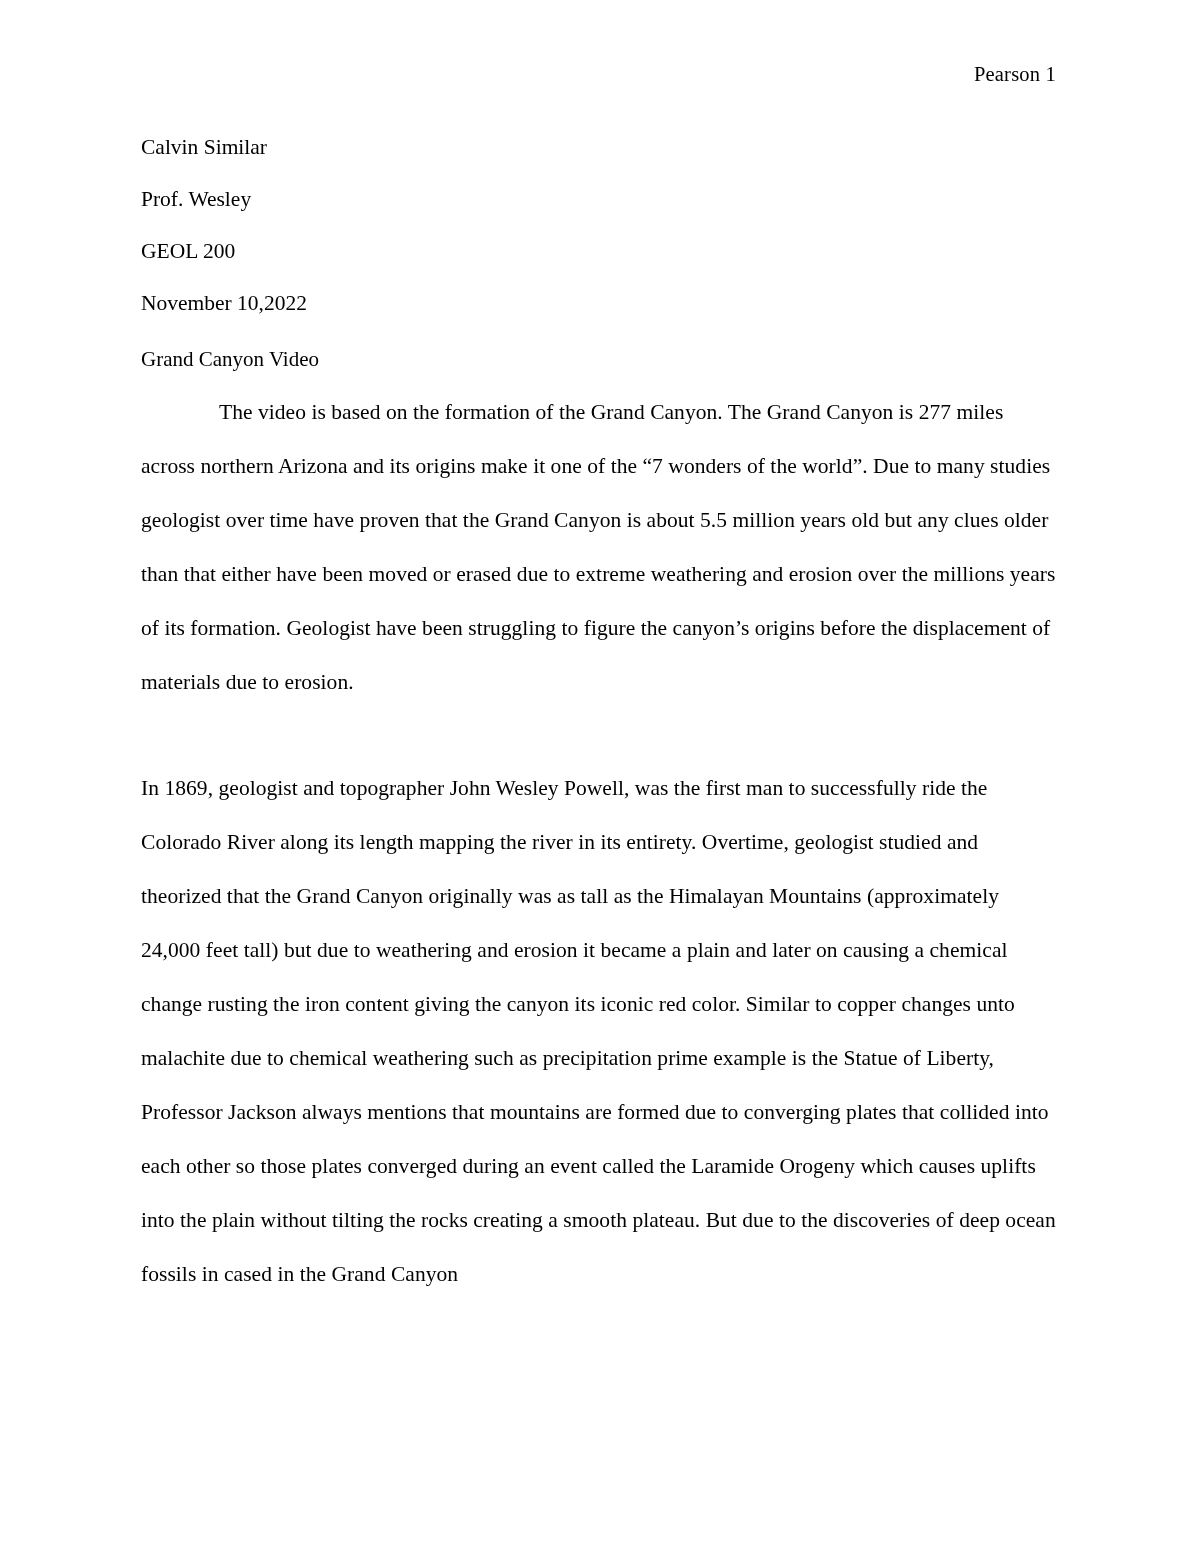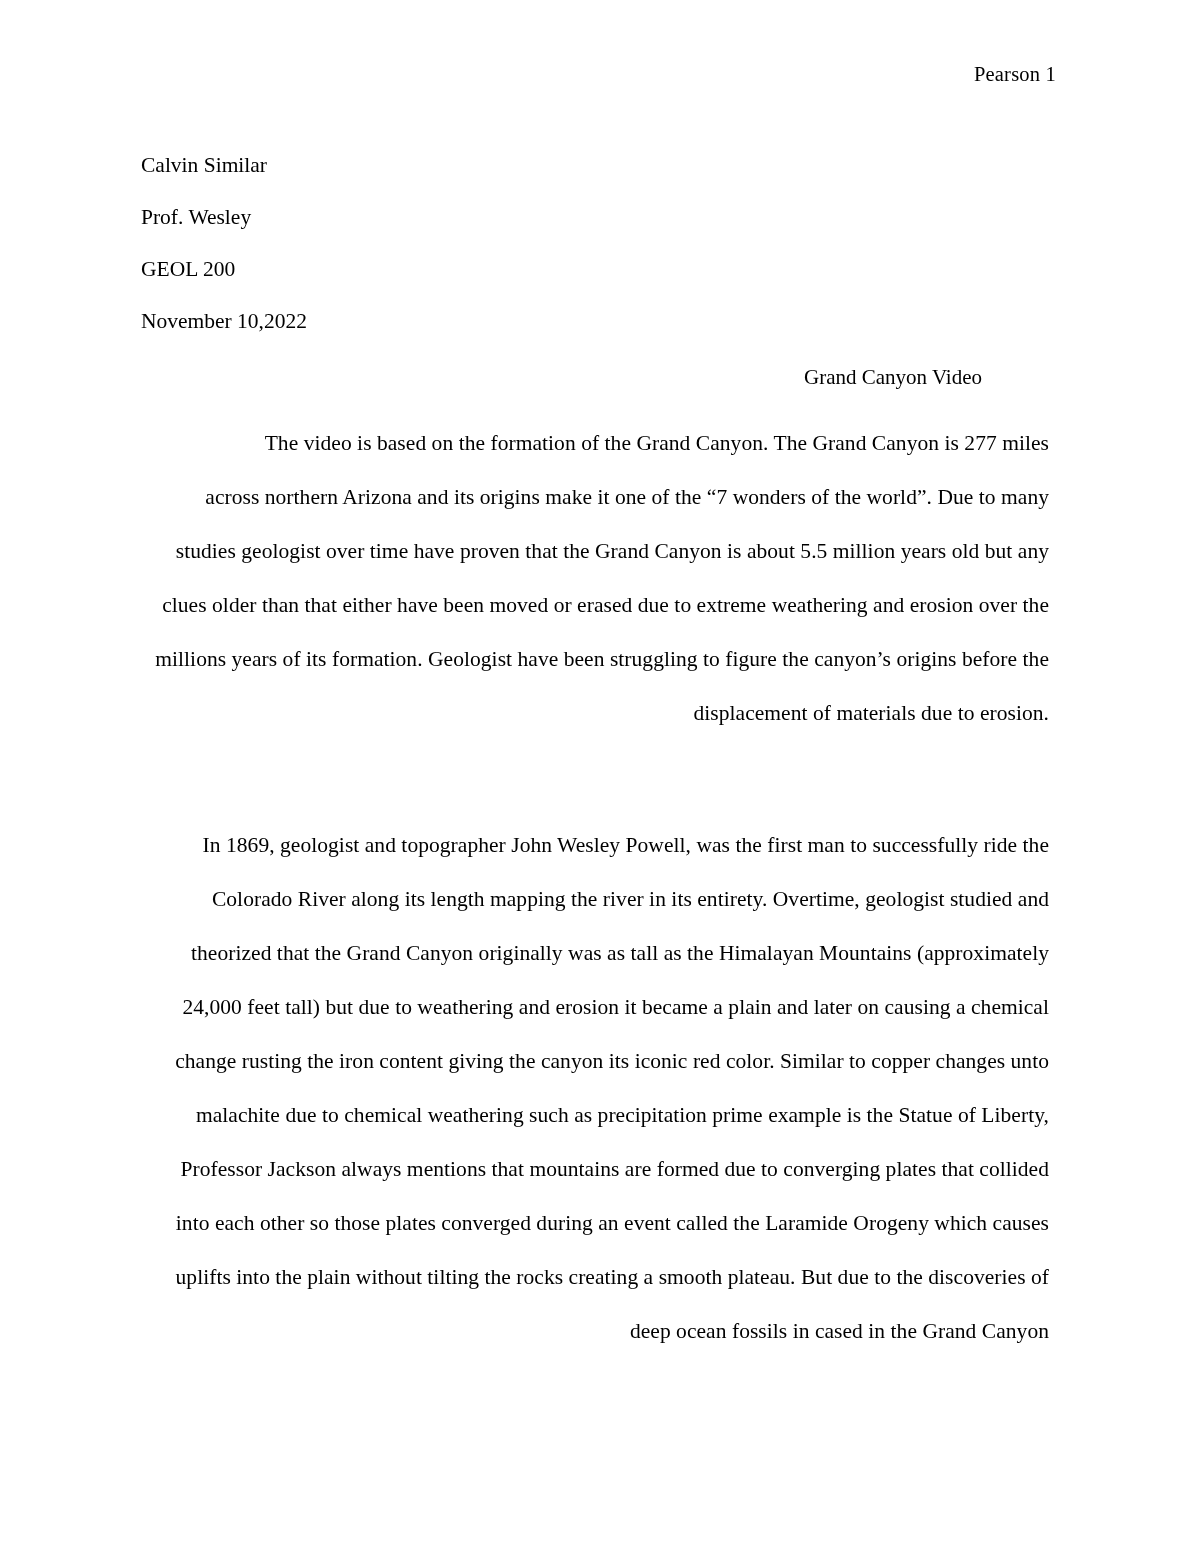--- a/index.html
+++ b/index.html
@@ -21,42 +21,42 @@
     box-sizing: border-box;
     padding: 62px 138px 0 141px;
     position: relative;
   }
   .header-right {
     text-align: right;
     font-size: 20.5px;
     line-height: 1.2;
     letter-spacing: 0.2px;
     padding-right: 6px;
-    margin-bottom: 52px;
+    margin-bottom: 34px;
   }
   .heading-block {
     font-size: 21.5px;
     line-height: 52px;
   }
   .heading-line {
     white-space: pre;
   }
   .title {
-    text-align: right;
+    text-align: left;
     font-size: 21px;
     line-height: 52px;
     margin-top: 4px;
     margin-bottom: 0;
     padding-right: 80px;
   }
   .body-par {
     font-size: 21.5px;
     line-height: 54px;
-    text-align: right;
-    margin: 13px;
+    text-align: left;
+    margin: 0;
     letter-spacing: 0.05px;
   }
   .body-par.indent {
     text-indent: 78px;
   }
   .gap {
     height: 52px;
   }
 </style>
 </head>

